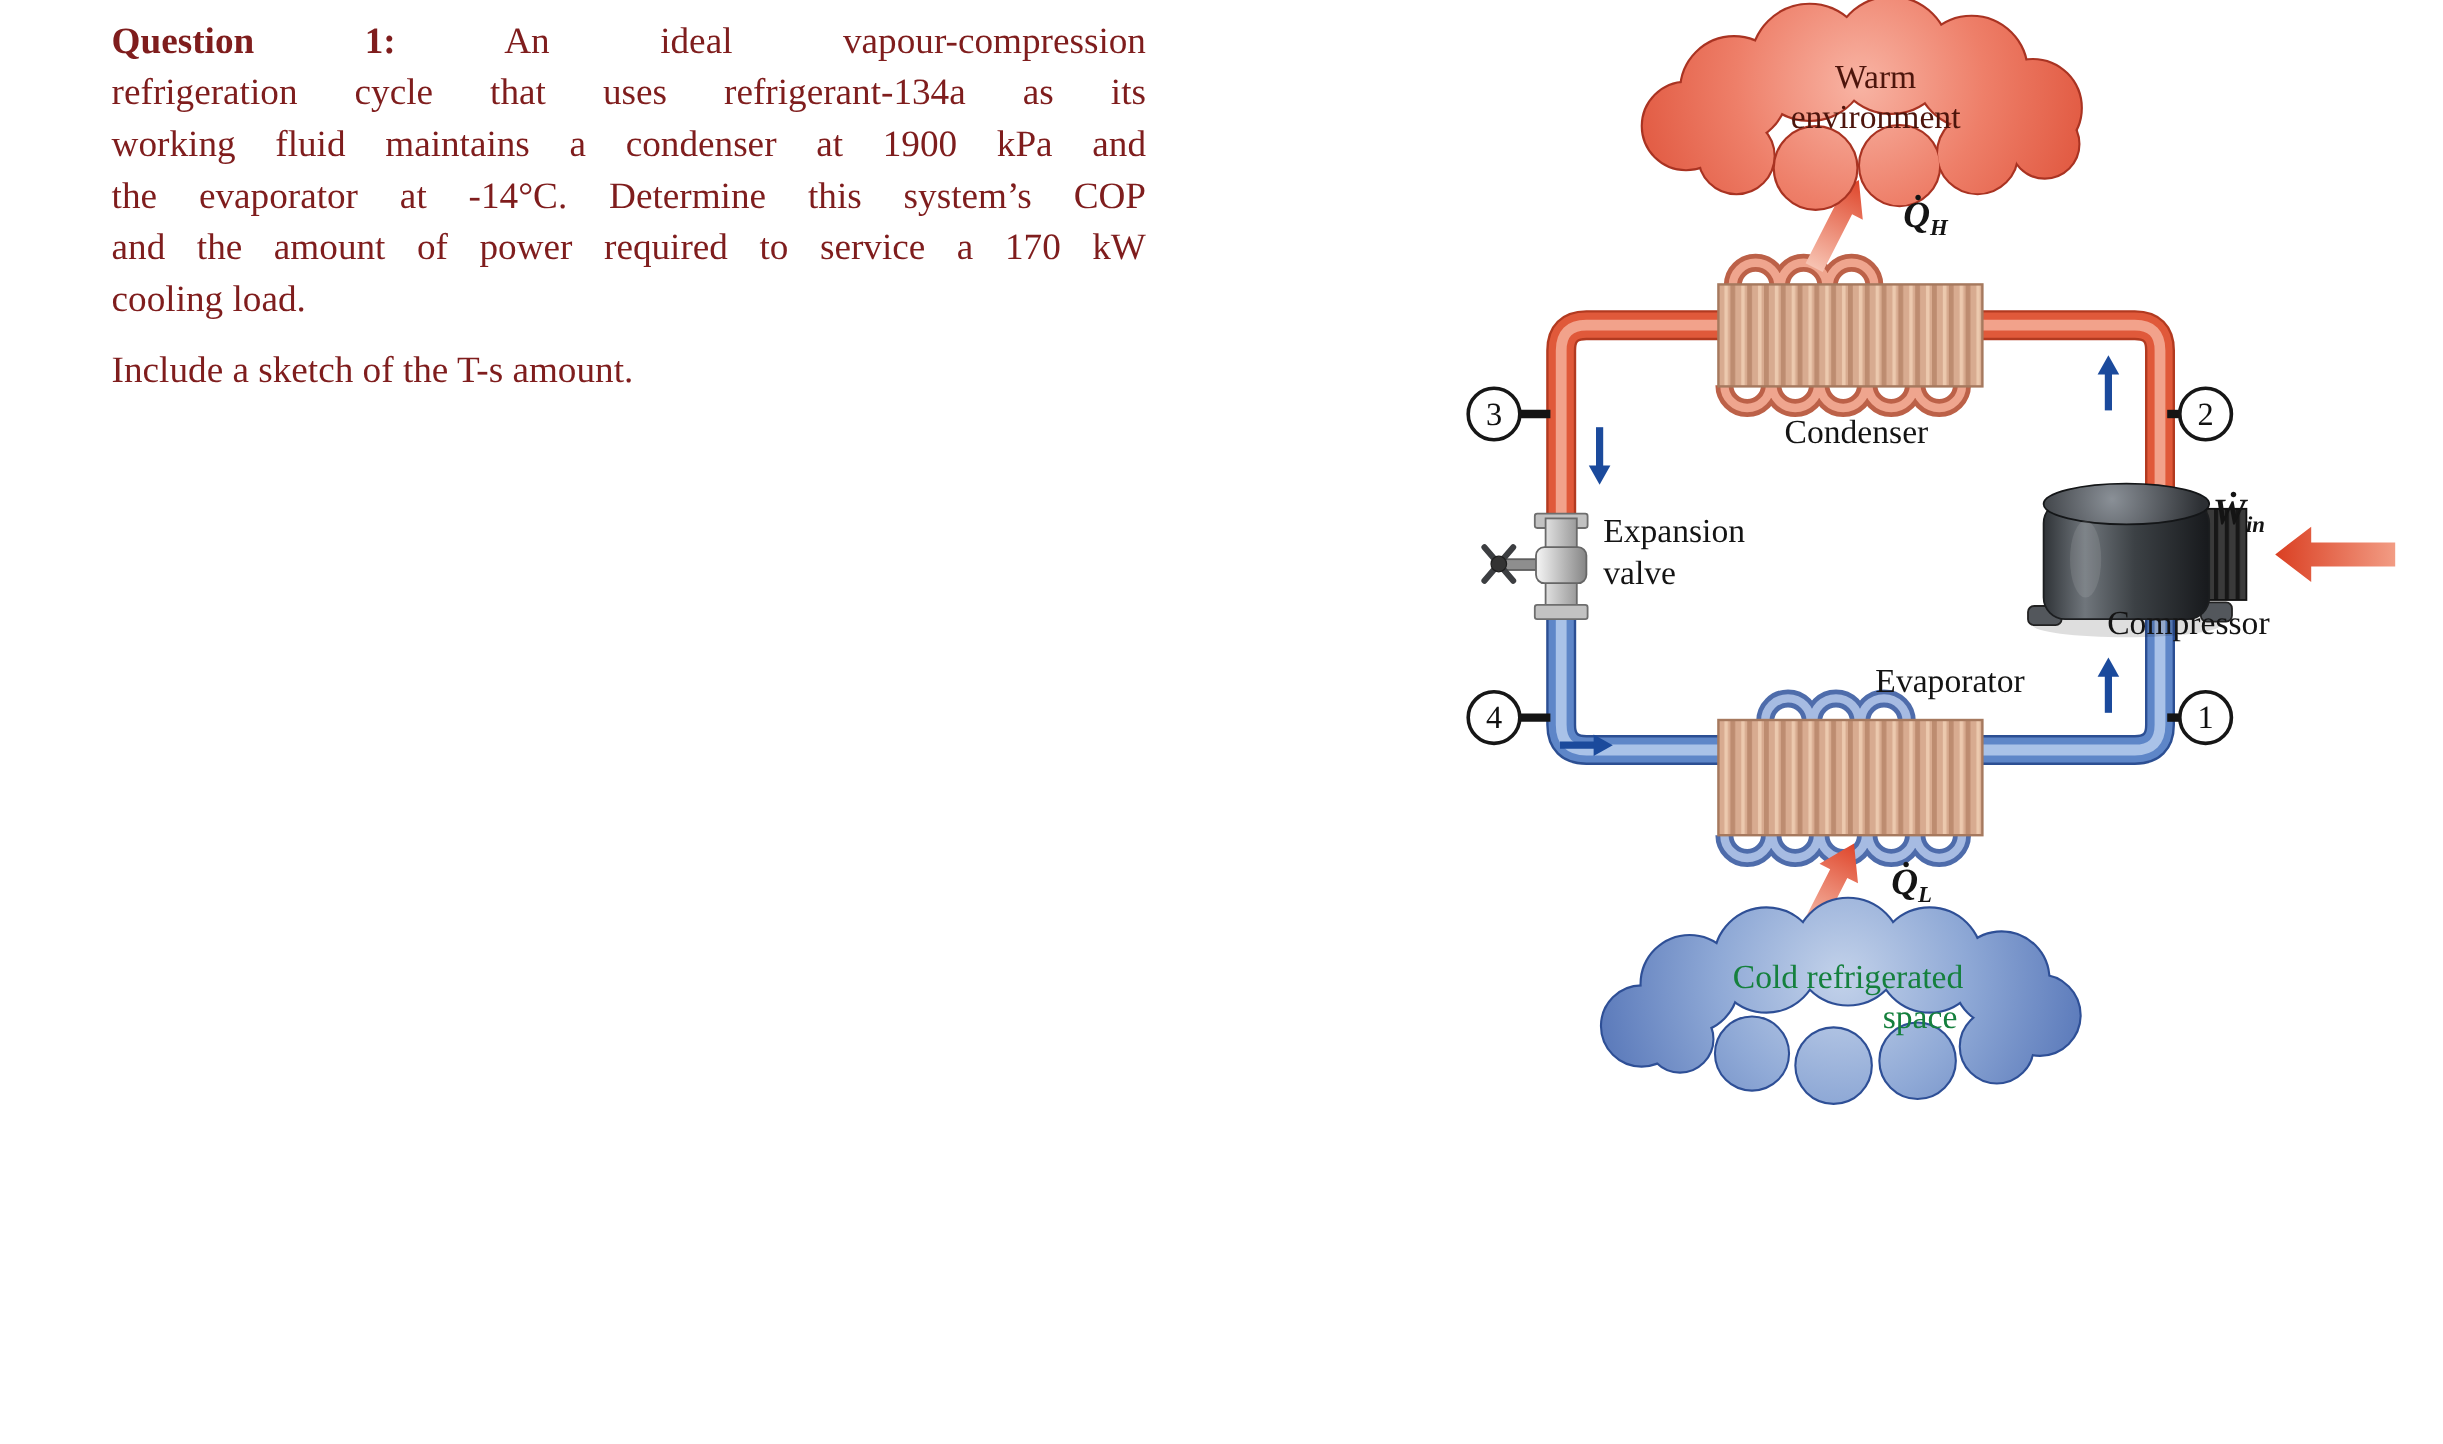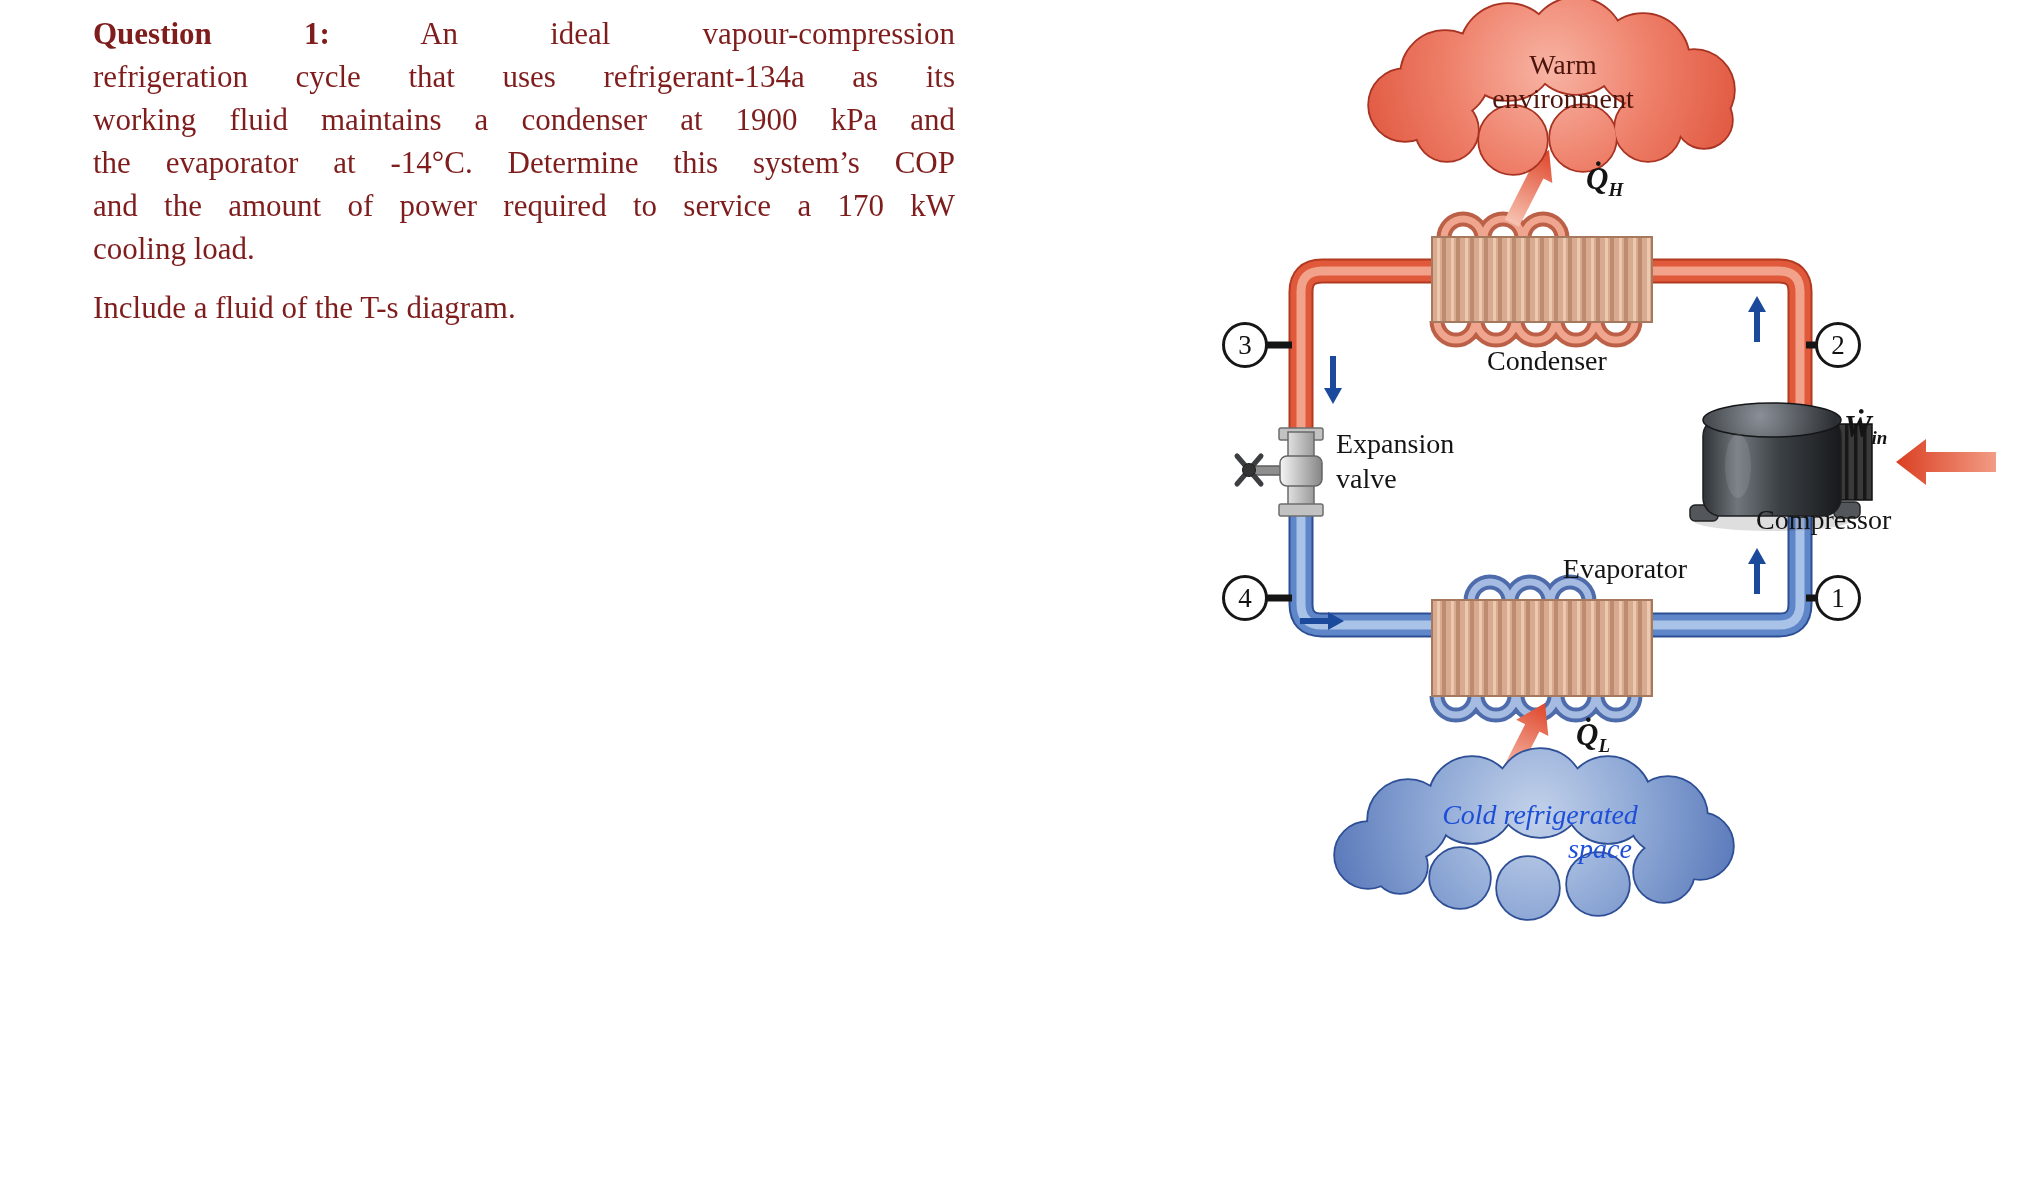--- a/index.html
+++ b/index.html
@@ -11,21 +11,21 @@
   .qline{text-align:justify;text-align-last:justify;line-height:43px;white-space:normal;}
   .qline.last{text-align-last:left;}
   .q-label{font-weight:bold;}
   .followup{margin-top:16px;line-height:43px;}
 
   
   svg.diag{position:absolute;left:0;top:0;}
   .lbl{position:absolute;font-size:28px;color:#141414;white-space:nowrap;line-height:1.1;}
   .lbl.center{transform:translateX(-50%);}
   .warm-text{color:#4d150c;}
-  .cold-text{color:#1d4ed8;font-style:italic;}
+  .cold-text{color:#15803d;}
   .flow-symbol{font-style:italic;font-size:31px;font-weight:bold;}
   .flow-sub{font-style:italic;font-size:19px;font-weight:bold;}
   .state{position:absolute;width:40px;height:40px;margin:-23px 0 0 -23px;background:#fff;
          border:3px solid #161616;border-radius:50%;display:flex;align-items:center;
          justify-content:center;font-size:27px;color:#111;}
 
   
   .pr1{stroke:#b23a20;stroke-width:25;fill:none}
   .pr2{stroke:#e0593a;stroke-width:21;fill:none}
   .pr3{stroke:#f2a28b;stroke-width:9;fill:none}
@@ -45,21 +45,21 @@
 
 <div class="page">
 
   <div class="question">
     <div class="qline"><b class="q-label">Question 1:</b> <span>An ideal vapour-compression</span></div>
     <div class="qline">refrigeration cycle that uses refrigerant-134a as its</div>
     <div class="qline">working fluid maintains a condenser at 1900 kPa and</div>
     <div class="qline">the evaporator at -14°C.  Determine this system’s COP</div>
     <div class="qline">and the amount of power required to service a 170 kW</div>
     <div class="qline last">cooling load.</div>
-    <div class="followup">Include a fluid of the T-s diagram.</div>
+    <div class="followup">Include a sketch of the T-s amount.</div>
   </div>
 
   <svg class="diag" width="2036" height="1203" viewBox="0 0 2036 1203">
     <defs>
       <radialGradient id="warmGrad" gradientUnits="userSpaceOnUse" cx="1550" cy="70" r="230">
         <stop offset="0" stop-color="#f8b4a4"></stop>
           <stop offset="0.45" stop-color="#ee7f69"></stop>
           <stop offset="1" stop-color="#dc4a31"></stop>
       </radialGradient>
       <radialGradient id="coldGrad" gradientUnits="userSpaceOnUse" cx="1535" cy="815" r="230">

